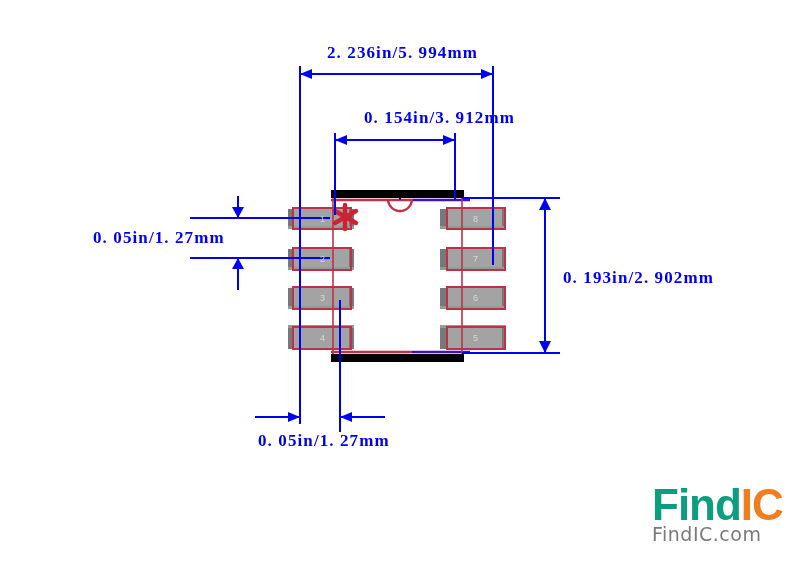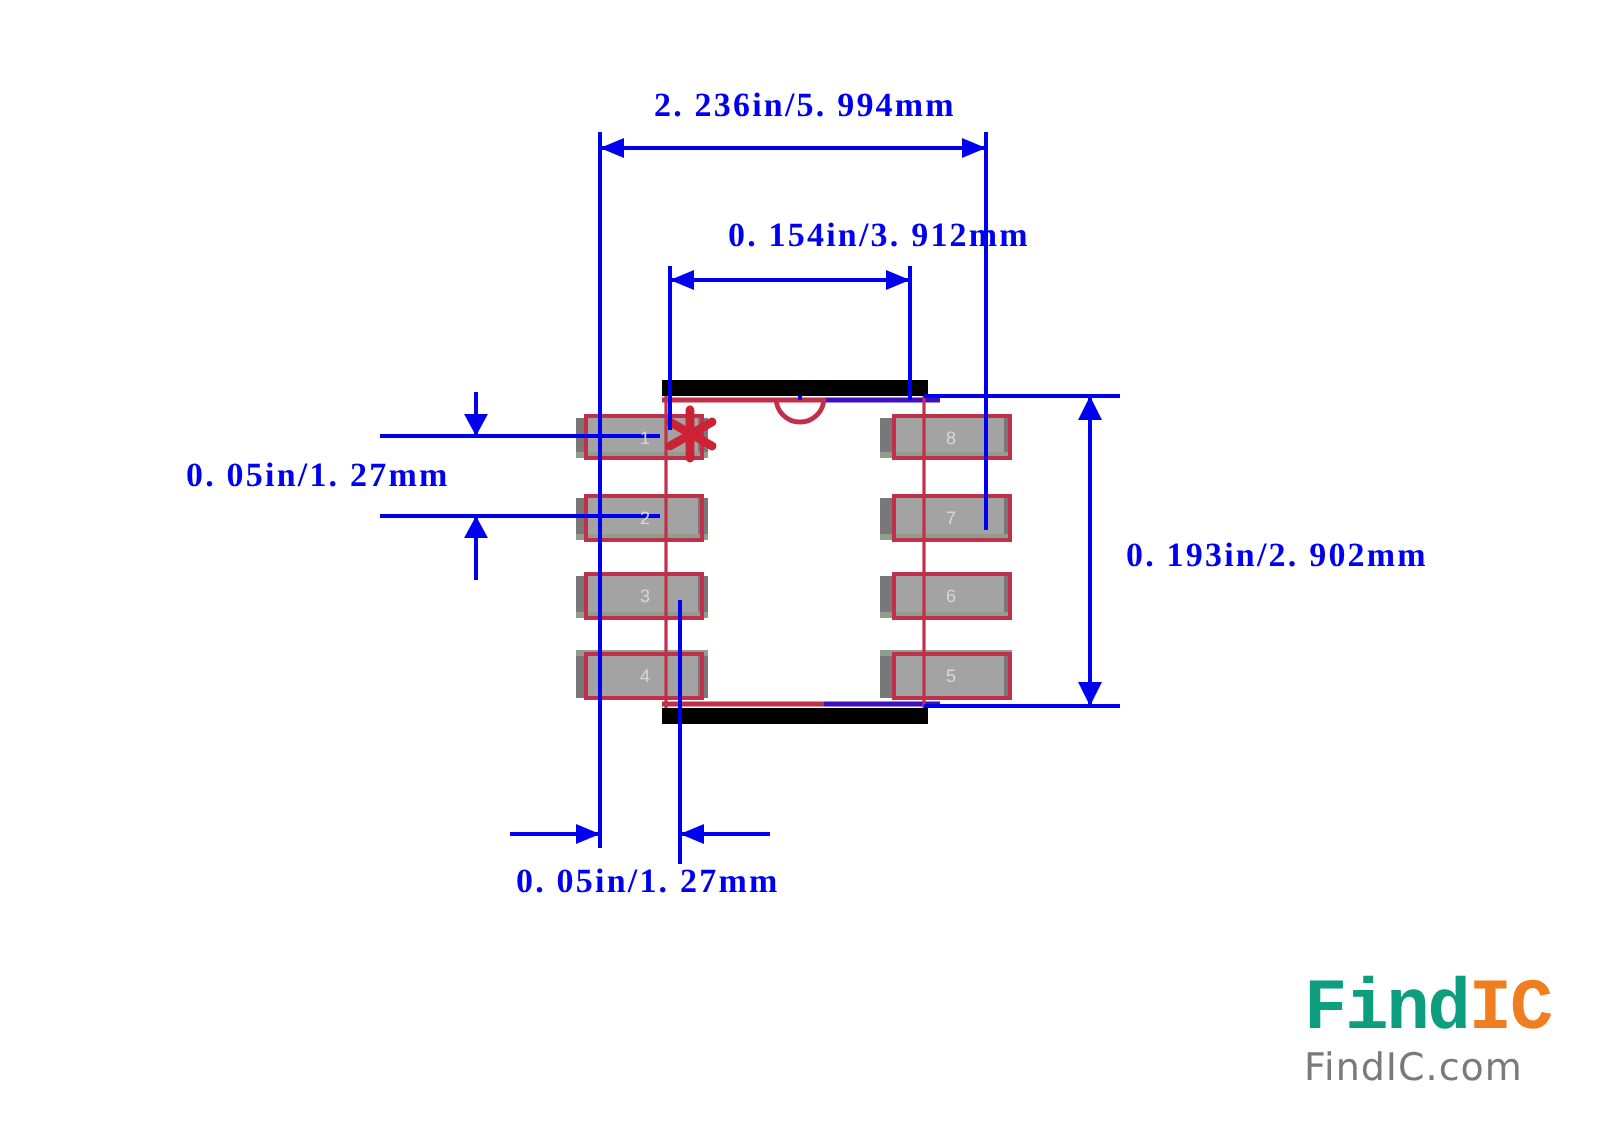--- a/index.html
+++ b/index.html
@@ -39,23 +39,23 @@
     white-space: nowrap;
   }
   .logo {
     position: absolute;
     left: 652px;
     top: 486px;
     width: 130px;
     height: 62px;
   }
   .logo-main {
-    font-family: Liberation Mono, monospace;
+    font-family: Liberation Sans, sans-serif;
     font-weight: bold;
-    font-size: 36px;
+    font-size: 44px;
     line-height: 38px;
     letter-spacing: -1px;
     white-space: nowrap;
   }
   .logo-find { color: #0d9e80; }
   .logo-ic { color: #f07d20; }
   .logo-sub {
     font-family: "DejaVu Sans", sans-serif;
     font-size: 19px;
     line-height: 20px;

